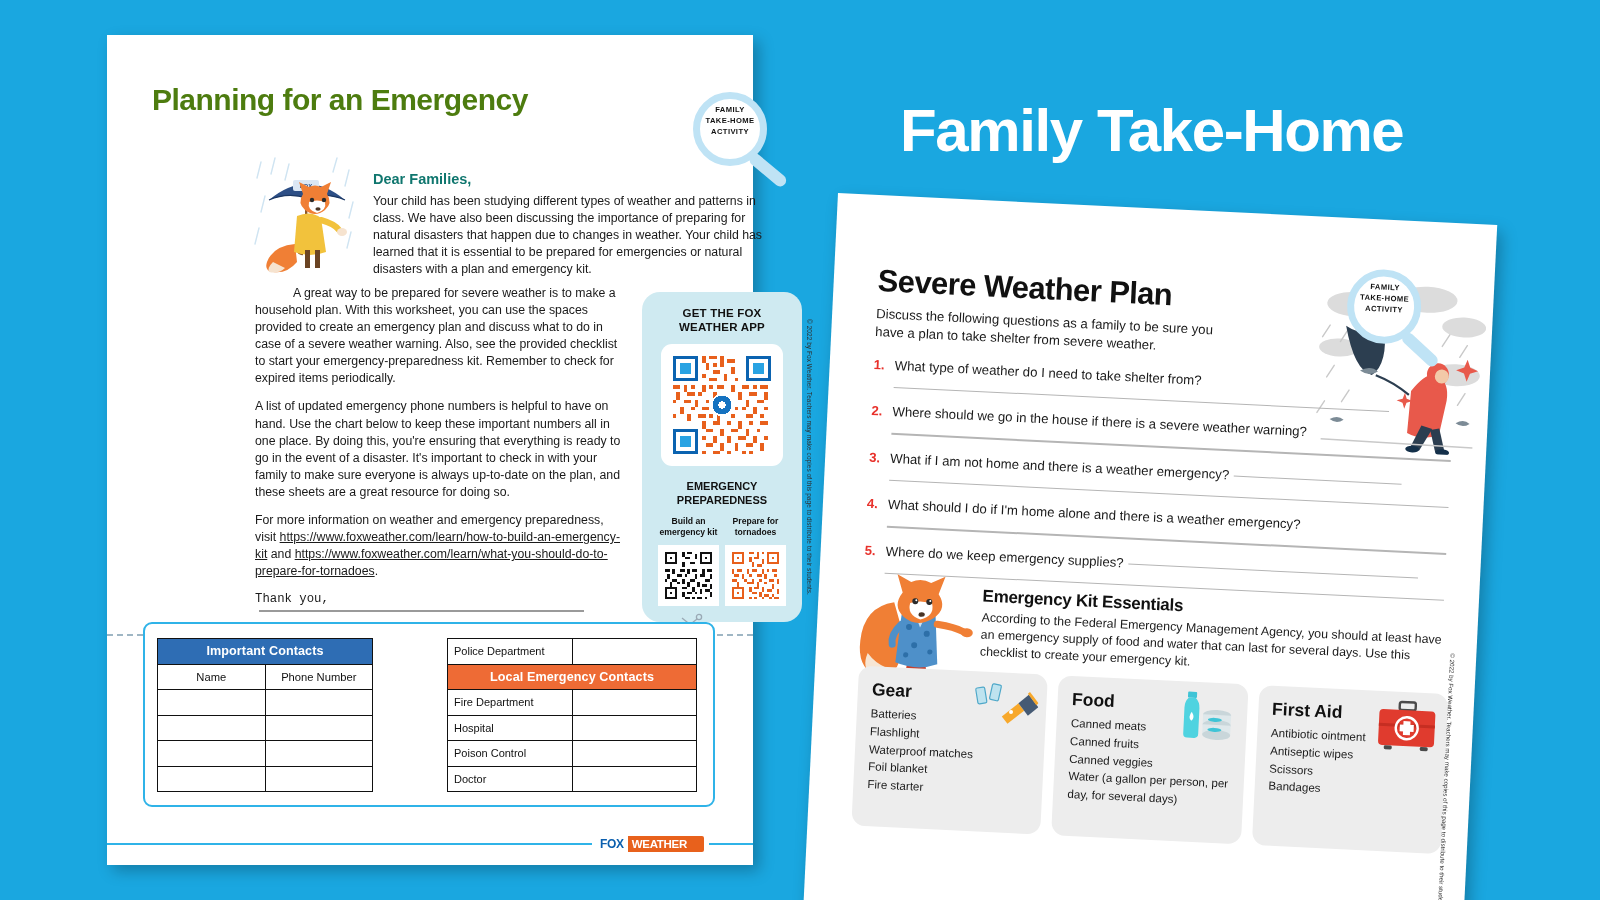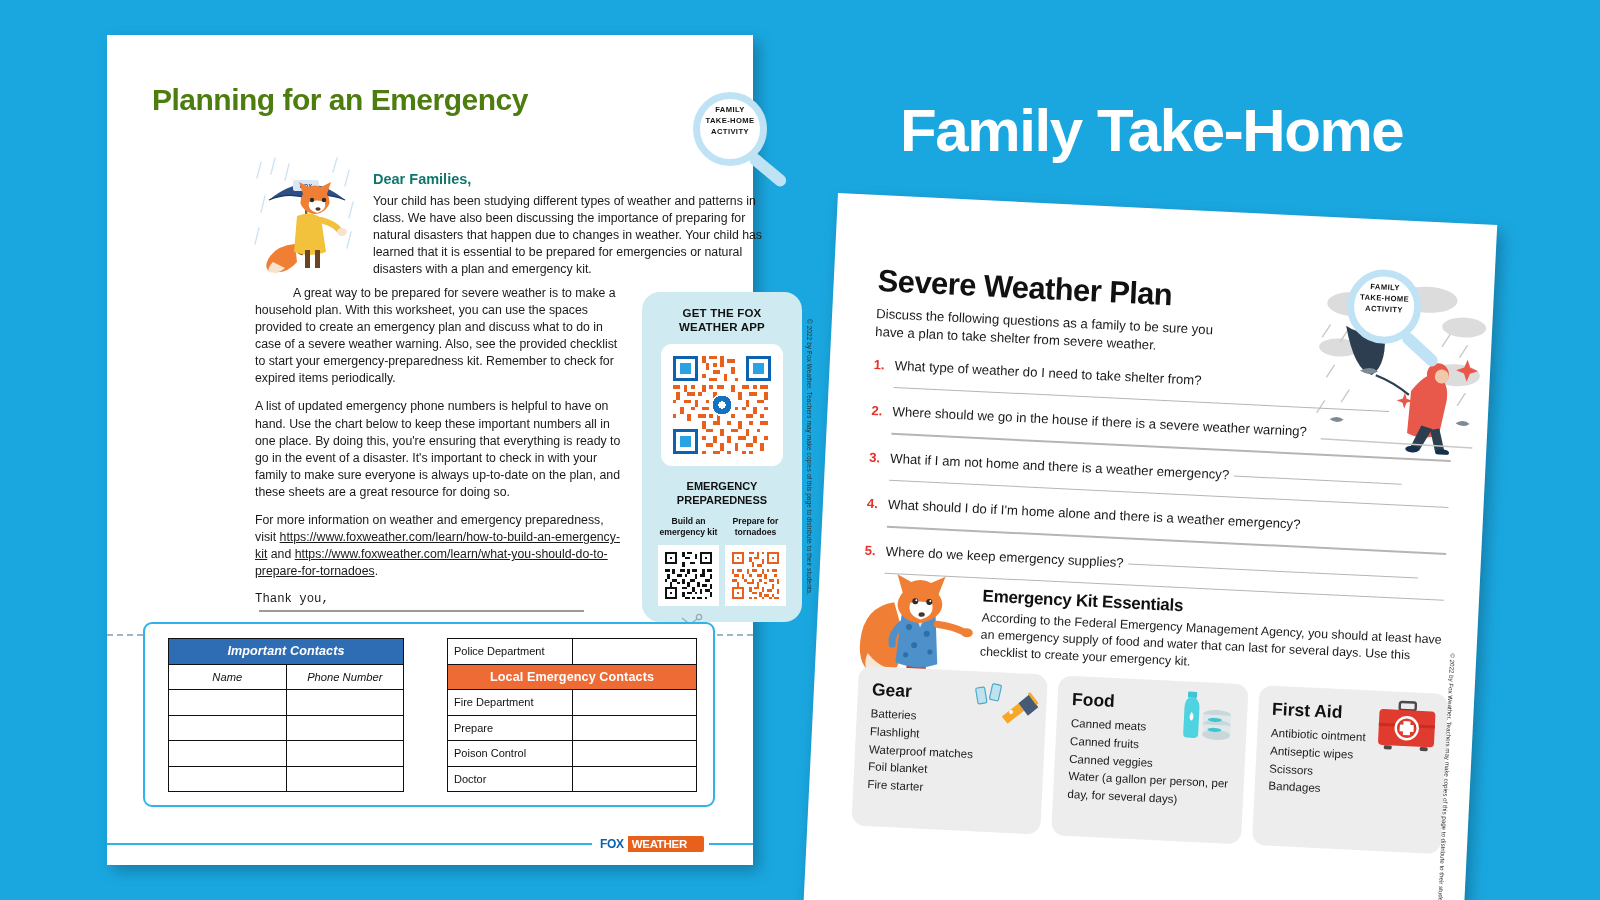--- a/index.html
+++ b/index.html
@@ -75,21 +75,21 @@
   .scissors{ position:absolute; left:680px; top:578px; width:26px; height:26px; }
 
   
   #tables-block{
     position:absolute; left:143px; top:622px; width:572px; height:185px;
     border:2.5px solid #2FB3E8; border-radius:9px; background:#fff;
   }
   .tbl{ border-collapse:collapse; table-layout:fixed; position:absolute; }
   .tbl td,.tbl th{ border:1.4px solid #111; height:25.5px; font-size:11.2px; color:#111; }
   .tbl th{ color:#fff; font-weight:700; font-size:12.6px; letter-spacing:.1px; }
-  #tbl-important{ left:23px; top:14px; width:236px;font-style:italic; }
+  #tbl-important{ left:12px; top:14px; width:216px; }
   #tbl-important th{ background:#2E6DB4; }
   #tbl-important .sub{ text-align:center; }
   #tbl-local{ left:302px; top:14px; width:250px; }
   #tbl-local th{ background:#EE6B35; }
   #tbl-local td.lbl{ padding-left:6px; font-size:11px; }
 
   
   #fw-logo{
     position:absolute; left:595px; top:800px; width:110px; height:18px;
     display:flex; border-radius:3px; overflow:hidden; border:1.6px solid #fff;
@@ -509,21 +509,21 @@
             <td></td>
           </tr>
       <tr>
             <th colspan="2">Local Emergency Contacts</th>
           </tr>
       <tr>
             <td class="lbl">Fire Department</td>
             <td></td>
           </tr>
       <tr>
-            <td class="lbl">Prepare</td>
+            <td class="lbl">Hospital</td>
             <td></td>
           </tr>
       <tr>
             <td class="lbl">Poison Control</td>
             <td></td>
           </tr>
       <tr>
             <td class="lbl">Doctor</td>
             <td></td>
           </tr>

